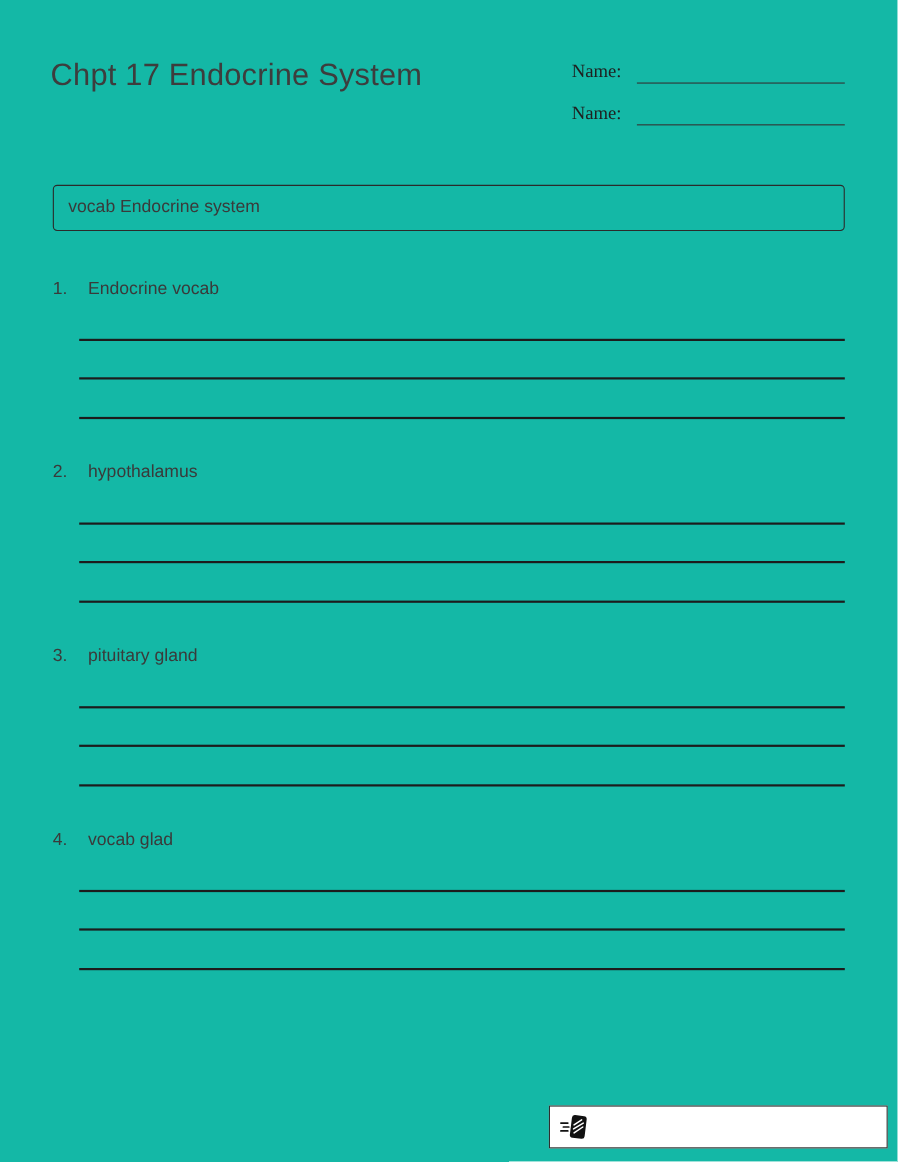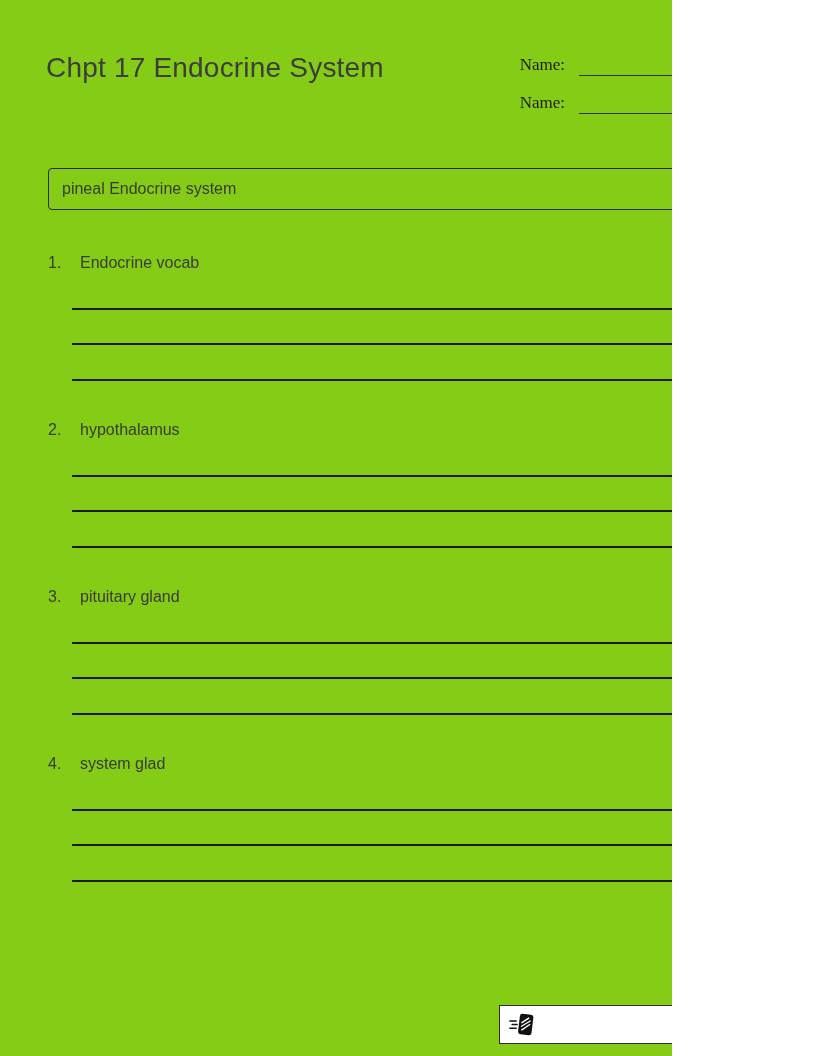--- a/index.html
+++ b/index.html
@@ -1,20 +1,20 @@
 <!DOCTYPE html>
 <html><head>
 <meta charset="utf-8">
 <style>
   html, body { margin: 0; padding: 0; background: #ffffff; }
   .page {
     position: relative;
-    width: 672px;
+    width: 816px;
     height: 1056px;
-    background: #84cc16;
+    background: #14b8a6;
     font-family: "Liberation Sans", "DejaVu Sans", sans-serif;
     overflow: hidden;
   }
 
   
   .title {
     position: absolute;
     left: 46px;
     top: 50px;
     margin: 0;
@@ -131,21 +131,21 @@
     <span class="field-label">Name:</span>
     <span class="field-line"></span>
   </div>
 
   <div class="field-row row-date">
     <span class="field-label">Name:</span>
     <span class="field-line"></span>
   </div>
 
   <div class="vocab-box">
-    <span>pineal Endocrine system</span>
+    <span>vocab Endocrine system</span>
   </div>
 
   <section class="item i1">
     <div class="item-label">
       <span class="item-num">1.</span>
       <span class="item-term">Endocrine vocab</span>
     </div>
     <div class="blank-line l1"></div>
     <div class="blank-line l2"></div>
     <div class="blank-line l3"></div>
@@ -167,21 +167,21 @@
       <span class="item-term">pituitary gland</span>
     </div>
     <div class="blank-line l1"></div>
     <div class="blank-line l2"></div>
     <div class="blank-line l3"></div>
   </section>
 
   <section class="item i4">
     <div class="item-label">
       <span class="item-num">4.</span>
-      <span class="item-term">system glad</span>
+      <span class="item-term">vocab glad</span>
     </div>
     <div class="blank-line l1"></div>
     <div class="blank-line l2"></div>
     <div class="blank-line l3"></div>
   </section>
 
   <footer class="credit-box">
     <span class="logo">
       <svg viewBox="0 0 30 28" width="27" height="26" xmlns="http://www.w3.org/2000/svg">
         <g transform="rotate(7 19 14)">

